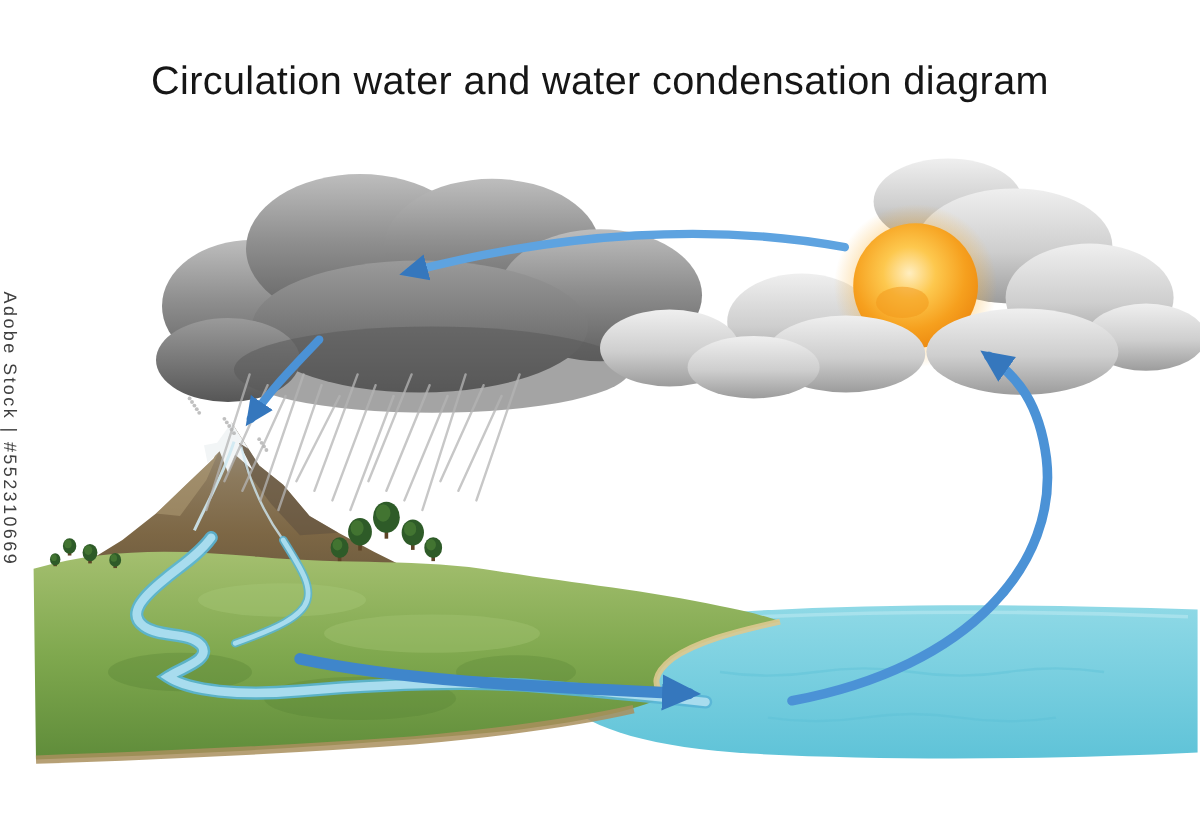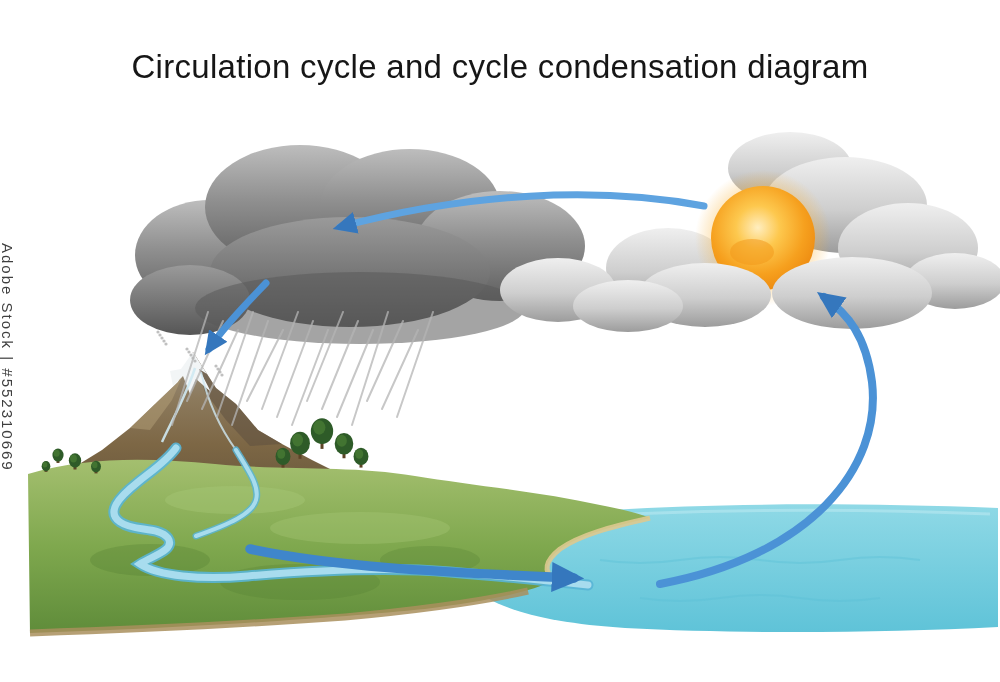--- a/index.html
+++ b/index.html
@@ -185,15 +185,15 @@
       </g>
 
     <g fill="none" stroke-linecap="round">
       <path stroke="#5ea3e0" stroke-width="7" marker-end="url(#ah)" d="M704,206 C596,186 468,193 340,227"></path>
       <path stroke="#4b92d6" stroke-width="7" marker-end="url(#ah)" d="M266,283 C247,303 226,324 209,349"></path>
       <path stroke="#3f86cb" stroke-width="9.5" marker-end="url(#ah)" d="M250,549 C330,566 430,572 574,578"></path>
       <path stroke="#4b92d6" stroke-width="8" marker-end="url(#ah)" d="M660,584 C810,556 882,468 872,382 C866,336 848,314 824,297"></path>
     </g>
   </svg>
 
-  <div class="title">Circulation cycle and cycle condensation diagram</div>
+  <div class="title">Circulation water and water condensation diagram</div>
   <div class="watermark">Adobe Stock | #552310669</div>
 </div>
 
 </body></html>

